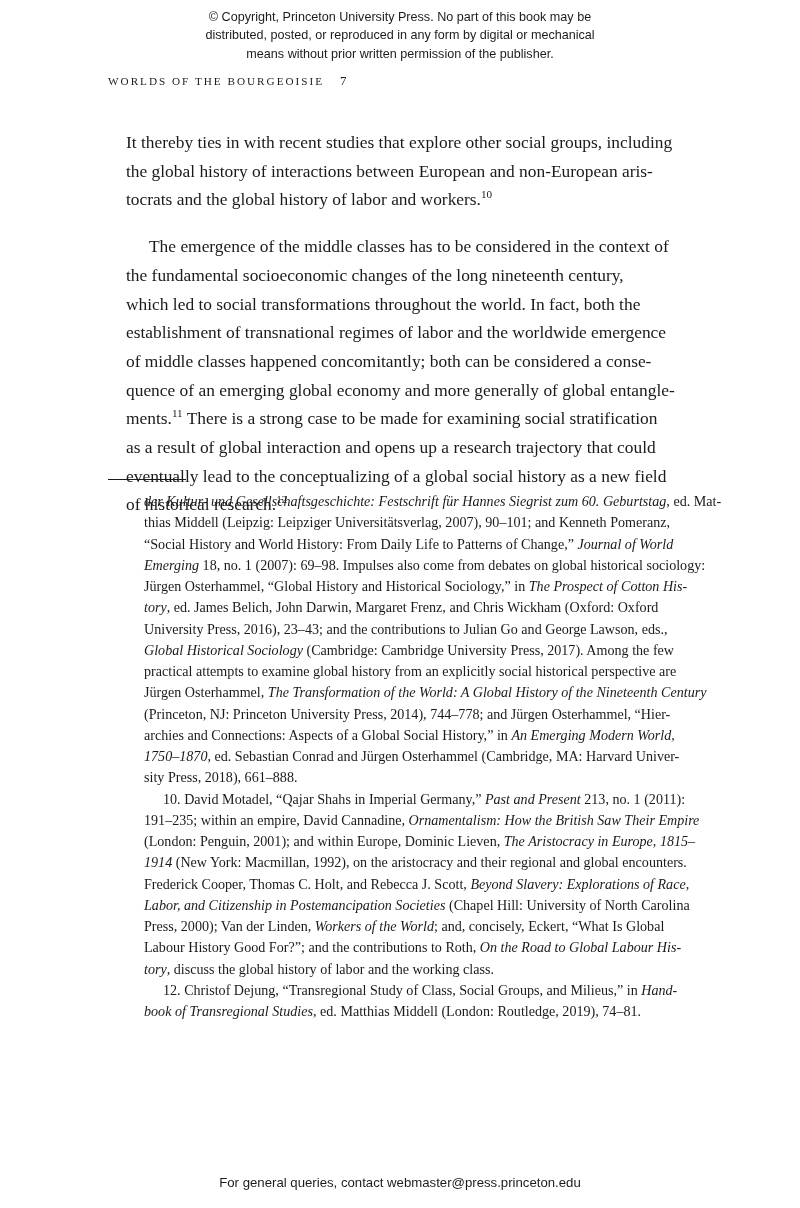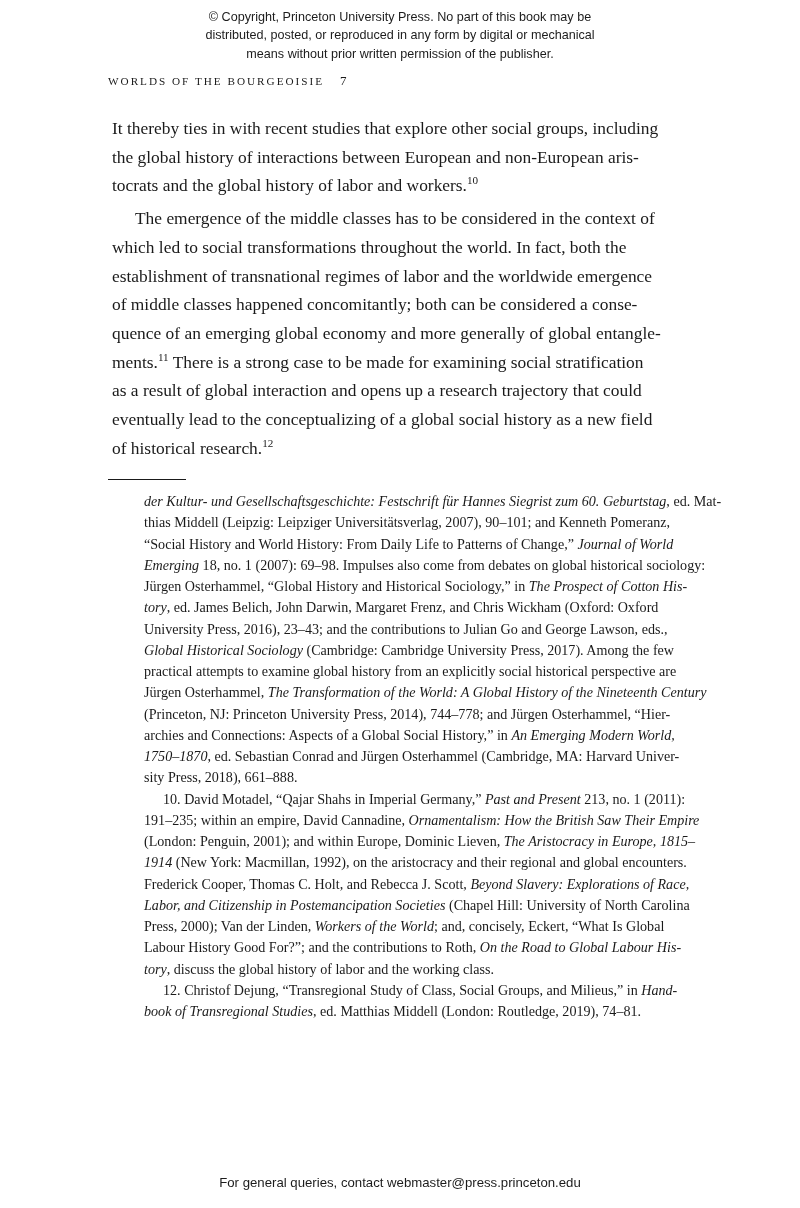--- a/index.html
+++ b/index.html
@@ -66,21 +66,21 @@
     position: absolute;
     left: 108px;
     top: 110px;
     width: 571px;
     font-size: 17.4px;
     line-height: 28.7px;
     text-align: justify;
     text-justify: inter-word;
     hyphens: none;
   }
-  .bodyblock p { margin: 4px; }
+  .bodyblock p { margin: 18px; }
   
   .jline {
     display: block;
     white-space: nowrap;
   }
   .jline.j {
     display: flex;
     justify-content: space-between;
   }
   .jline.j > span { white-space: pre; }
@@ -168,20 +168,24 @@
         </span>
       <span class="jline"><span>tocrats and the global history of labor and workers.</span><sup>10</sup></span>
     </p>
 
     <p>
       <span class="jline j ind">
           <span>The emergence of the middle classes has to be considered in the context of</span>
           <span></span>
         </span>
       <span class="jline j">
+          <span>the fundamental socioeconomic changes of the long nineteenth century,</span>
+          <span></span>
+        </span>
+      <span class="jline j">
           <span>which led to social transformations throughout the world. In fact, both the</span>
           <span></span>
         </span>
       <span class="jline j">
           <span>establishment of transnational regimes of labor and the worldwide emergence</span>
           <span></span>
         </span>
       <span class="jline j">
           <span>of middle classes happened concomitantly; both can be considered a conse-</span>
           <span></span>

